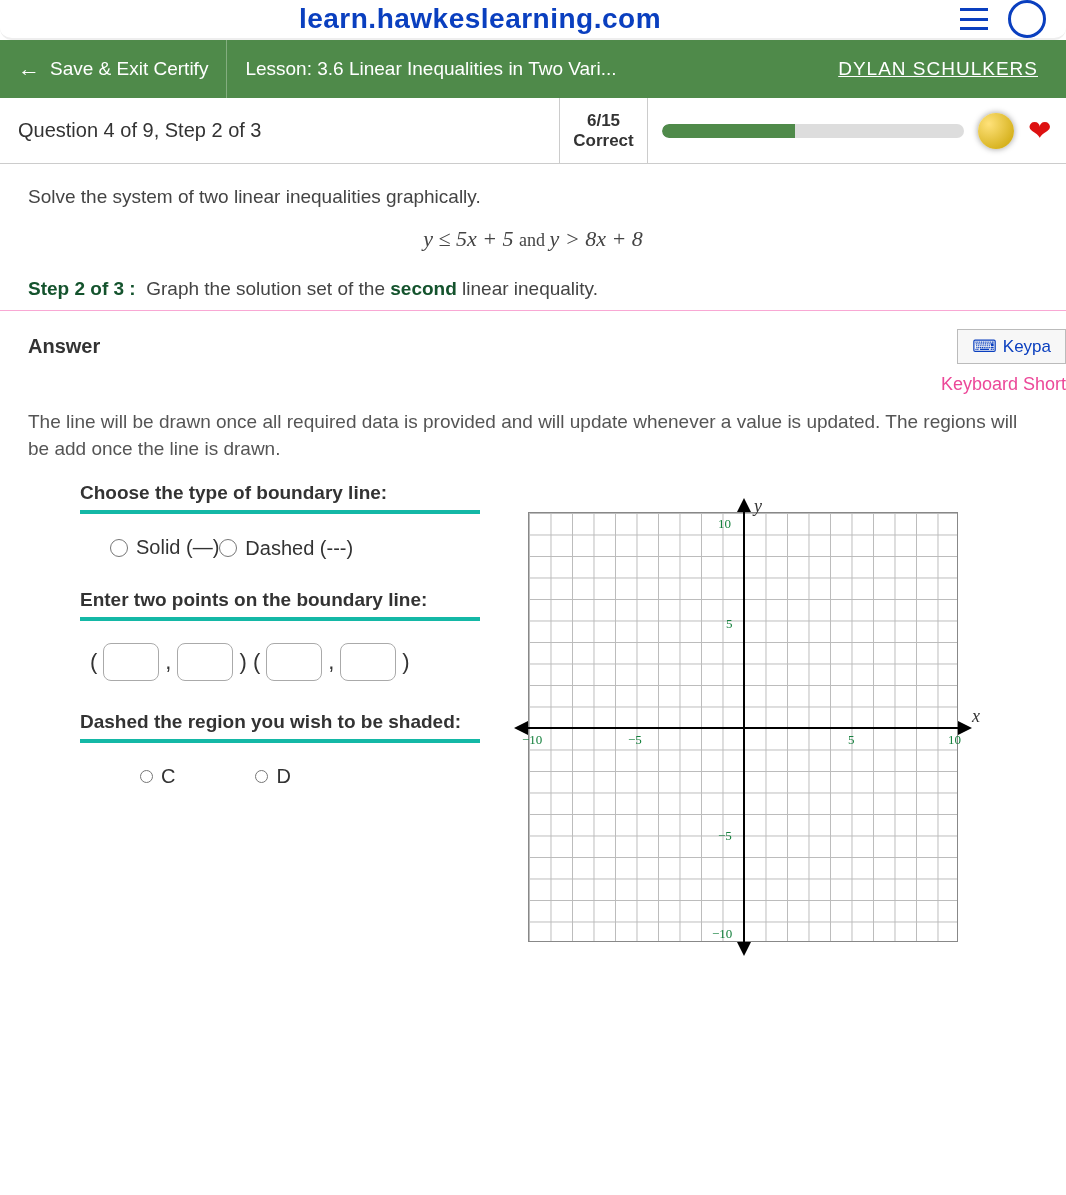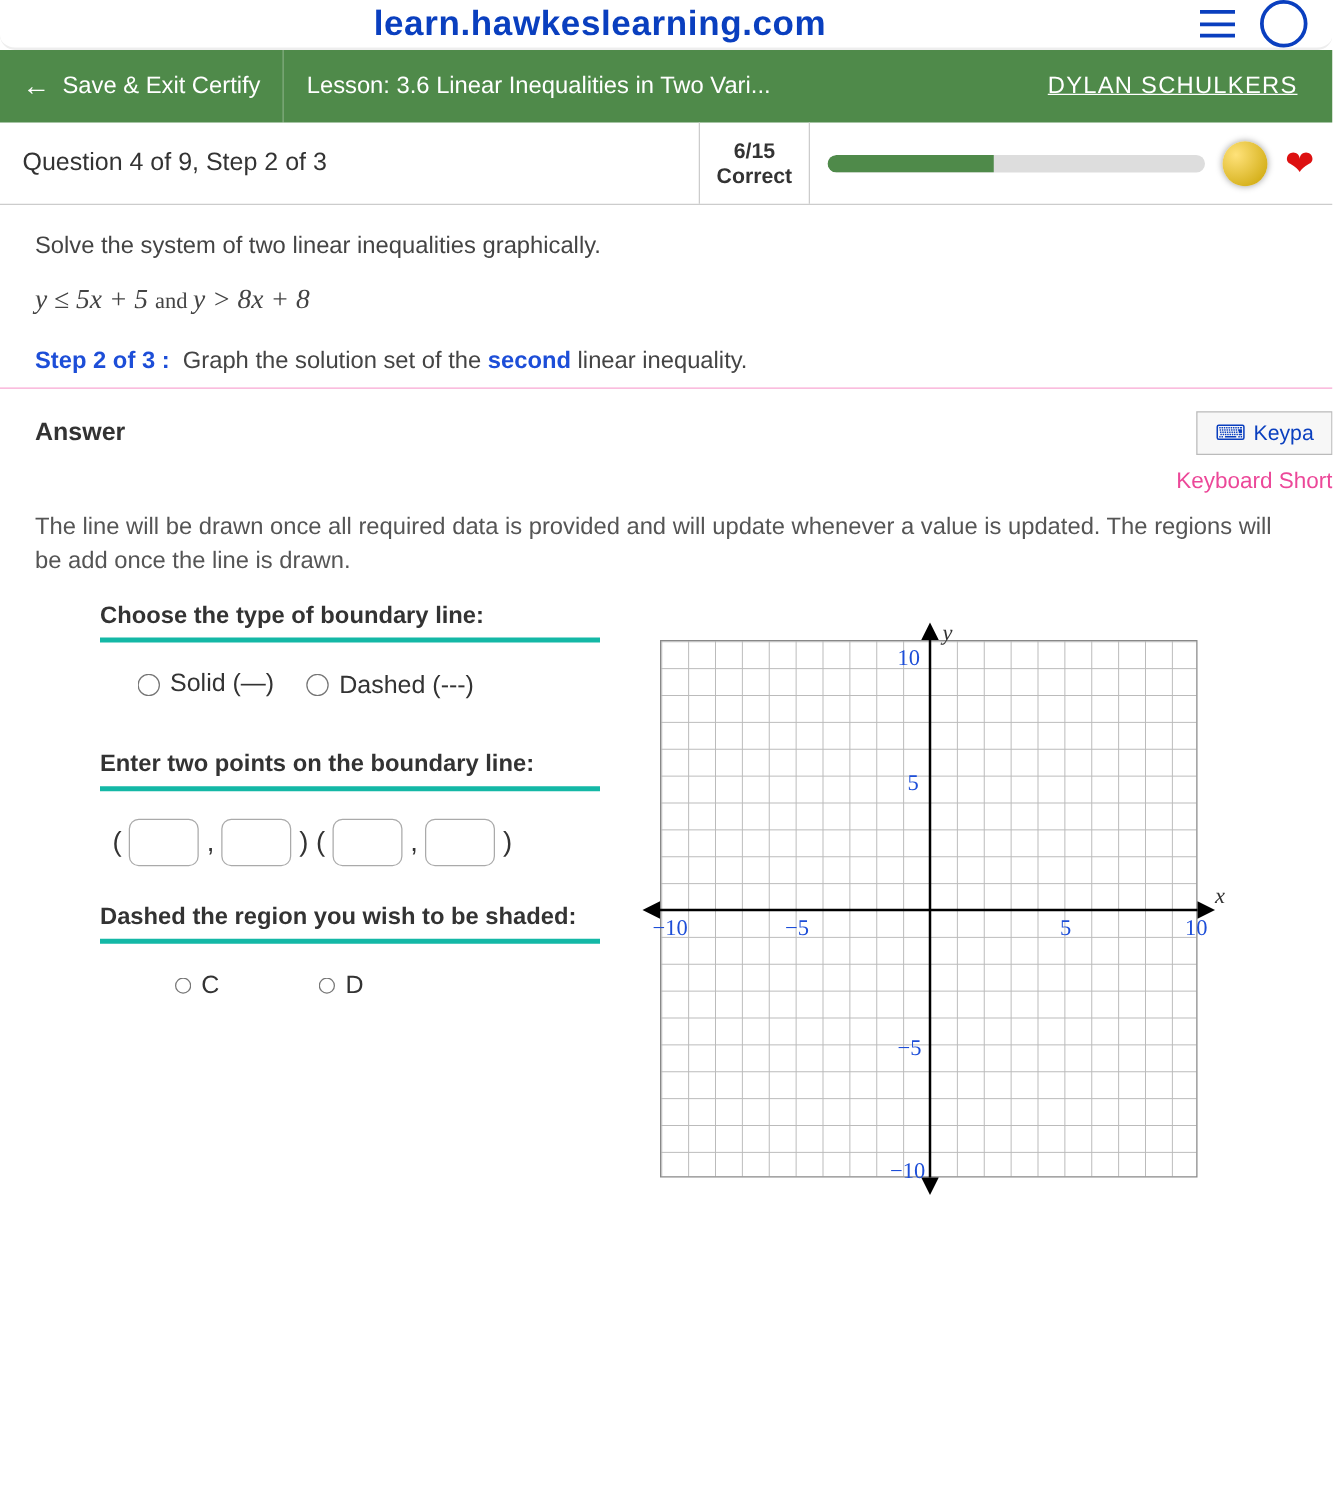--- a/index.html
+++ b/index.html
@@ -93,48 +93,49 @@
     box-shadow: 0 0 6px rgba(0,0,0,.4);
   }
   .heart { width: 24px; height: 24px; color: #d11; font-size: 28px; line-height: 24px; }
   .content {
     padding: 22px 28px 10px;
     font-size: 19px;
     color: #444;
     border-bottom: 1px solid #f9a8d4;
   }
   .equations {
+    text-align: center;
     font-family: "Times New Roman", serif;
     font-size: 22px;
     font-style: italic;
     margin: 18px 0 26px;
   }
   .step-line { font-size: 19px; }
-  .step-line b { color:#1d4ed8; }
+  .step-line b { color:#14532d; }
   .answer-bar {
     display: flex; align-items: center; justify-content: space-between;
     padding: 18px 0 6px 28px;
   }
   .answer-bar h3 { font-size: 20px; font-weight: 700; }
   .keypad-btn {
     border: 1px solid #bbb; background:#f7f7f7; color:#0a3fbf;
     padding: 6px 14px; font-size: 17px; display:flex; align-items:center; gap:6px;
     cursor: pointer;
   }
   .kb-short { text-align: right; color:#ec4899; font-size: 18px; padding: 4px 0 14px 28px; }
   .instr { padding: 0 28px 20px; font-size: 19px; color:#555; line-height: 1.4; }
   .workarea {
     display: flex; align-items: flex-start; gap: 18px; padding: 0 0 40px 80px;
   }
   .controls { width: 400px; }
   .controls h4 {
     font-size: 19px; font-weight: 700; border-bottom: 4px solid #14b8a6;
     padding-bottom: 6px; margin-bottom: 22px;
   }
-  .radio-row { display:flex; align-items:center; gap: 26px; font-size: 20px; margin-bottom: 42px; padding-left: 30px;}
+  .radio-row { display:flex; align-items:center; font-size: 20px; margin-bottom: 30px; padding-left: 30px;}
   .radio-row label { display:flex; align-items:center; gap:8px; cursor:pointer; }
   .radio-row input[type=radio] { width:18px; height:18px; }
   .dashed-stack { display:flex; flex-direction:row; line-height:1.1; }
   .points-row {
     display:flex; align-items:center; gap:6px; font-size: 22px; margin-bottom: 30px; padding-left: 10px;
   }
   .pt-input {
     width: 56px; height: 38px; border:1px solid #aaa; border-radius: 8px;
     text-align:center; font-size:18px;
   }
@@ -150,21 +151,21 @@
     background-size: 21.5px 21.5px;
   }
   .axis-x, .axis-y { position:absolute; background:#000; }
   .axis-x { left:30px; top:245px; width:430px; height:2px; }
   .axis-y { left:245px; top:30px; width:2px; height:430px; }
   .arrow-head { position:absolute; width:0; height:0; }
   .ah-right { left:460px; top:239px; border-left:14px solid #000; border-top:7px solid transparent; border-bottom:7px solid transparent; }
   .ah-left  { left:16px;  top:239px; border-right:14px solid #000; border-top:7px solid transparent; border-bottom:7px solid transparent; }
   .ah-up    { left:239px; top:16px;  border-bottom:14px solid #000; border-left:7px solid transparent; border-right:7px solid transparent; }
   .ah-down  { left:239px; top:460px; border-top:14px solid #000; border-left:7px solid transparent; border-right:7px solid transparent; }
-  .tick { position:absolute; font-family:"Times New Roman",serif; font-size:18px; color:#1d4ed8; }
+  .tick { position:absolute; font-family:"Times New Roman",serif; font-size:13px; color:#15803d; }
   .axis-label { position:absolute; font-family:"Times New Roman",serif; font-style:italic; font-size:18px; }
 </style>
 </head>
 <body>
 
 <div class="top-browser">
   <span class="top-url">learn.hawkeslearning.com</span>
   <div class="burger">
       <span></span>
       <span></span>

